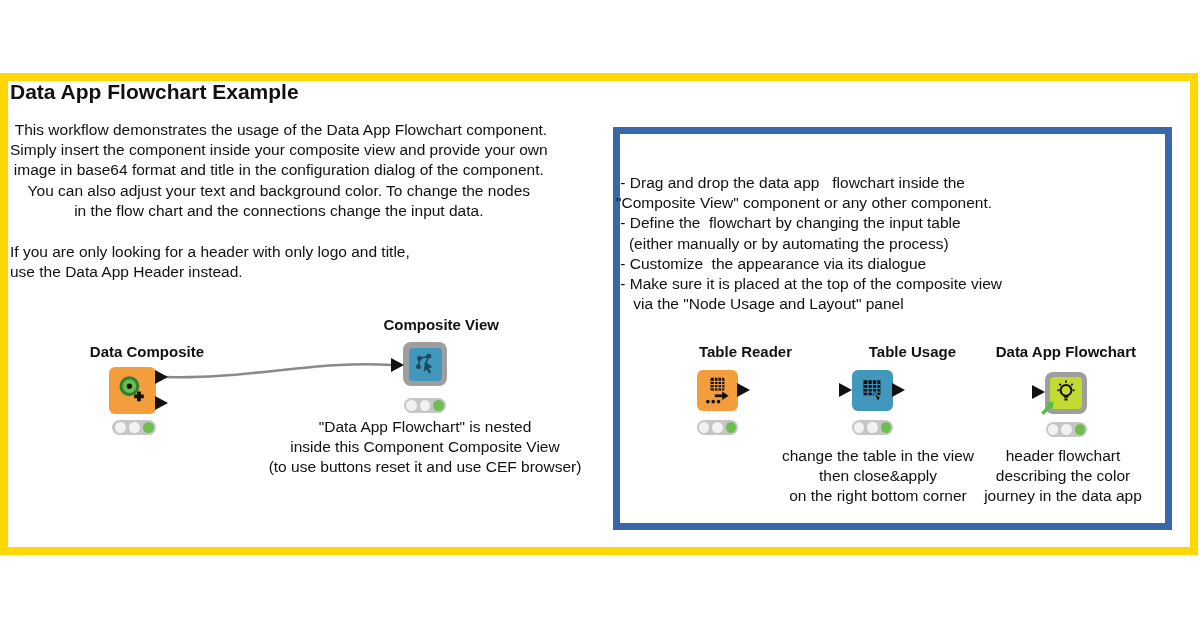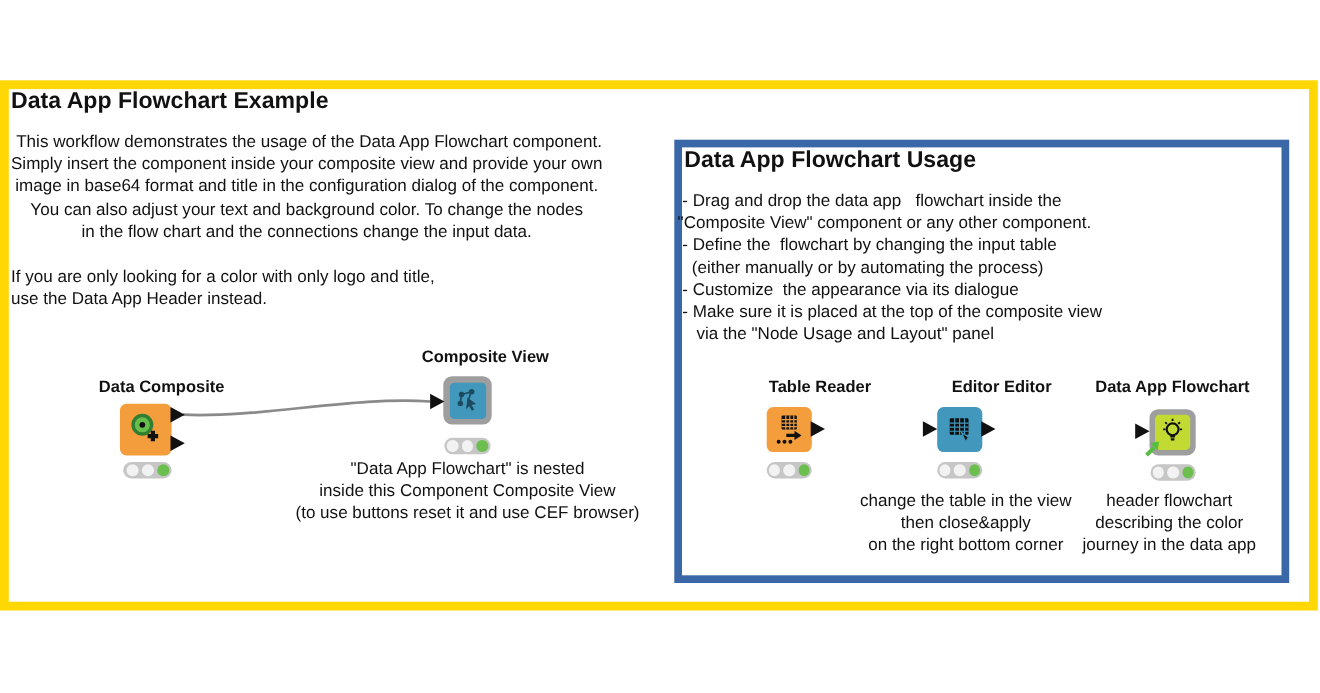--- a/index.html
+++ b/index.html
@@ -46,21 +46,21 @@
 <div class="canvas">
 
   <div class="frame"></div>
 
   <div class="ann-title" style="left:10px;top:80px;">Data App Flowchart Example</div>
   <div class="para" style="left:10px;top:120px;text-align:center;"> This workflow demonstrates the usage of the Data App Flowchart component.
 Simply insert the component inside your composite view and provide your own
 image in base64 format and title in the configuration dialog of the component.
 You can also adjust your text and background color. To change the nodes
 in the flow chart and the connections change the input data.</div>
-  <div class="para" style="left:10px;top:242px;">If you are only looking for a color with only logo and title,
+  <div class="para" style="left:10px;top:242px;">If you are only looking for a header with only logo and title,
 use the Data App Header instead.</div>
 
   <svg class="wires" width="1200" height="630">
     <path d="M166,377 C240,380 320,360 391,365" fill="none" style="stroke:var(--wire-gray)" stroke-width="2.5"></path>
     <line x1="750" y1="390" x2="840" y2="390" style="stroke:var(--wire-gray)" stroke-width="2.5"></line>
     <line x1="905" y1="391" x2="1032" y2="391" style="stroke:var(--wire-gray)" stroke-width="2.5"></line>
   </svg>
 
   <div class="node-label" style="left:44px;top:343px;">Data Composite</div>
   <div class="node orange" style="left:109px;top:367px;width:47px;height:47px;">
@@ -98,21 +98,20 @@
   <div class="tl" style="left:404px;top:398px;width:42px;">
       <span class="dot off"></span>
       <span class="dot off"></span>
       <span class="dot on"></span>
     </div>
   <div class="caption" style="left:255px;top:417px;width:340px;">"Data App Flowchart" is nested
 inside this Component Composite View
 (to use buttons reset it and use CEF browser)</div>
 
   <div class="usage-box"></div>
-  <div class="ann-title" style="left:622px;top:134px;">Data App Flowchart Usage</div>
   <div class="para" style="left:616px;top:173px;"> - Drag and drop the data app   flowchart inside the
 "Composite View" component or any other component.
  - Define the  flowchart by changing the input table
    (either manually or by automating the process)
  - Customize  the appearance via its dialogue
  - Make sure it is placed at the top of the composite view
     via the "Node Usage and Layout" panel</div>
 
   <div class="node-label" style="left:632px;top:343px;">Table Reader</div>
   <div class="node orange" style="left:697px;top:370px;width:41px;height:41px;">
@@ -133,21 +132,21 @@
       <circle cx="15.5" cy="25" r="1.7" fill="#111"></circle>
     </svg>
   </div>
   <div class="port" style="left:737px;top:383px;"></div>
   <div class="tl" style="left:697px;top:420px;width:41px;">
       <span class="dot off"></span>
       <span class="dot off"></span>
       <span class="dot on"></span>
     </div>
 
-  <div class="node-label" style="left:796px;top:343px;">Editor Editor</div>
+  <div class="node-label" style="left:796px;top:343px;">Table Usage</div>
   <div class="node blue" style="left:852px;top:370px;width:41px;height:41px;">
     <svg width="32" height="32" viewBox="0 0 30 30">
       <rect x="6" y="5" width="16" height="14" fill="#111" rx="1"></rect>
       <g stroke="#4197BC" stroke-width="1">
         <line x1="10.2" y1="5" x2="10.2" y2="19"></line>
         <line x1="14.4" y1="5" x2="14.4" y2="19"></line>
         <line x1="18.6" y1="5" x2="18.6" y2="19"></line>
         <line x1="6" y1="9" x2="22" y2="9"></line>
         <line x1="6" y1="12.5" x2="22" y2="12.5"></line>
         <line x1="6" y1="16" x2="22" y2="16"></line>

